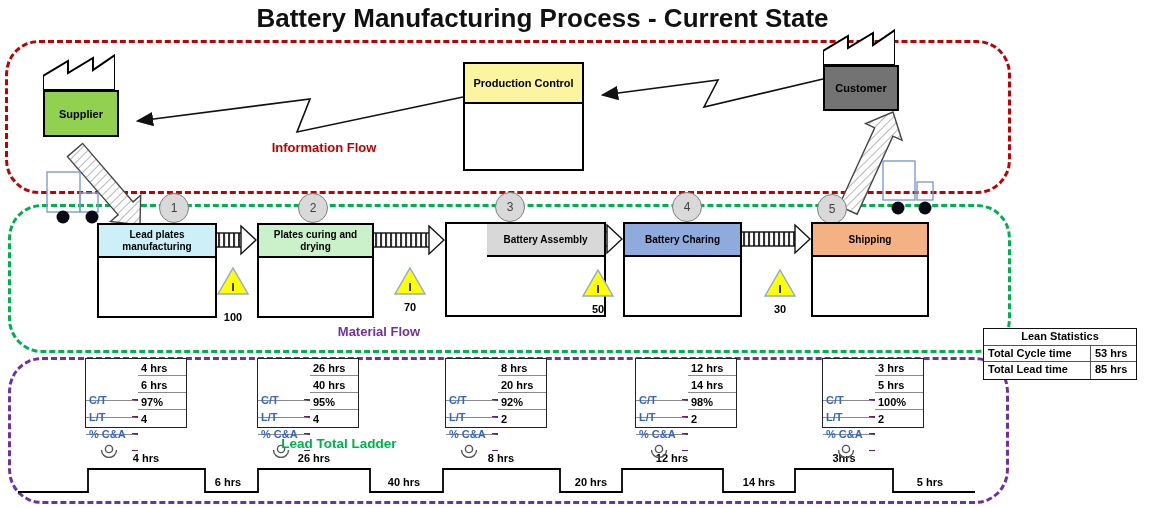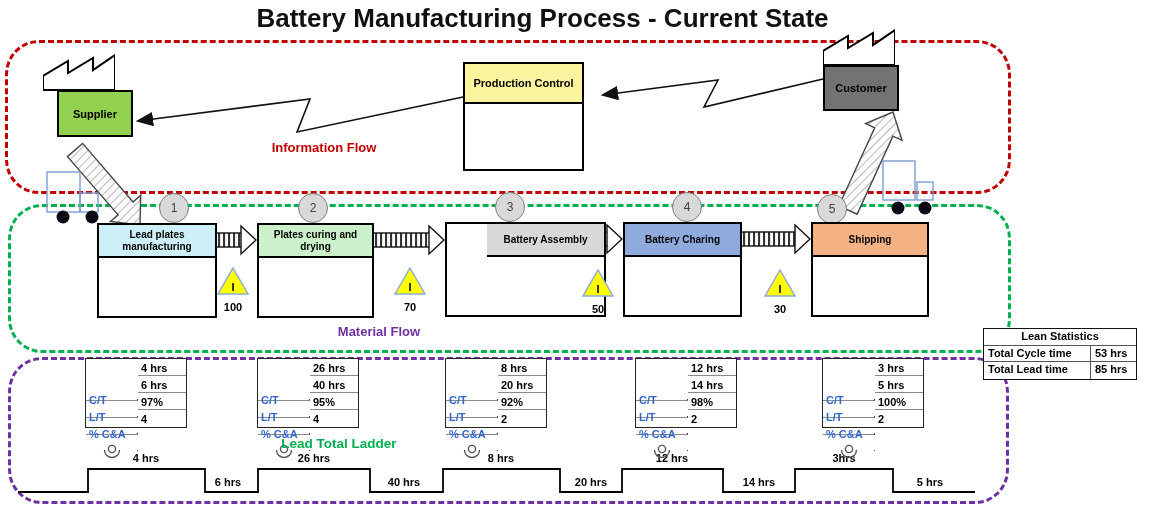--- a/index.html
+++ b/index.html
@@ -26,21 +26,21 @@
                text-align:center;font-size:10px;font-weight:bold;line-height:1.12;}
   .proc-body{height:58px;background:#fff;}
   .numcircle{position:absolute;width:28px;height:28px;border-radius:50%;background:#D9D9D9;border:1.5px solid #7f7f7f;
              display:flex;align-items:center;justify-content:center;font-size:12px;color:#404040;z-index:3;}
   .pusharrow{position:absolute;z-index:2;}
   .tri{position:absolute;z-index:3;}
   .tri-num{position:absolute;width:60px;text-align:center;font-size:11px;font-weight:bold;z-index:3;}
   .dtable{position:absolute;width:100px;background:#fff;border:1.5px solid #222;z-index:4;
           display:grid;grid-template-columns:52px 1fr;grid-auto-rows:17px;font-size:11px;font-weight:bold;}
   .dtable .c{border-bottom:1px solid #8a8a8a;padding:1px 0 0 3px;display:flex;align-items:center;}
-  .dtable .c.l{border-right:1px solid #701a75;color:#3366CC;margin-top:40px;}
+  .dtable .c.l{border-right:6px solid #701a75;color:#3366CC;margin-top:40px;}
   .dtable .c.last{border-bottom:none;}
   .dtable .c.op{justify-content:center;padding-left:0;}
   #stats{position:absolute;left:983px;top:328px;width:152px;background:#fff;border:1.5px solid #111;z-index:6;
          display:grid;grid-template-columns:106px 1fr;grid-auto-rows:16.5px;font-size:11px;font-weight:bold;color:#000;}
   #stats .hdr{grid-column:1/3;text-align:center;border-bottom:1.5px solid #555;padding-top:1px;}
   #stats .c{border-bottom:1px solid #555;padding:1px 0 0 4px;}
   #stats .c.v{border-left:1px solid #555;}
   #stats .c.last{border-bottom:none;}
   .ladder-lbl{position:absolute;width:60px;text-align:center;font-size:11px;font-weight:bold;z-index:3;}
   svg{display:block;}
@@ -97,21 +97,21 @@
       <circle cx="898" cy="208" r="6.5" fill="#0a0a14"></circle>
       <circle cx="925" cy="208" r="6.5" fill="#0a0a14"></circle>
     </g>
 
     <polyline points="18,492 88,492 88,469 205,469 205,492 258,492 258,469 370,469 370,492 443,492 443,469 560,469 560,492 622,492 622,469 723,469 723,492 795,492 795,469 893,469 893,492 975,492" fill="none" stroke="#000" stroke-width="1.8"></polyline>
   </svg>
 
   <svg class="roof" style="left:43px;top:54px;" width="72" height="37" viewBox="0 0 72 37">
     <polygon points="0,36 0,22 25,7 25,19 50,4 50,16 72,1 72,36" fill="#fff" stroke="#000" stroke-width="2"></polygon>
   </svg>
-  <div class="entity" style="left: 43px; top: 90px; width: 72px; height: 43px; background-color: rgb(146, 208, 80); margin-left: 14px;">
+  <div class="entity" style="left: 43px; top: 90px; width: 72px; height: 43px; background-color: rgb(146, 208, 80);">
     <span>Supplier</span>
   </div>
 
   <div id="pc-box" class="abs">
     <div id="pc-header" style="background-color: rgb(251, 245, 160);">
       <span>Production Control</span>
     </div>
   </div>
 
   <svg class="roof" style="left:823px;top:29px;" width="72" height="37" viewBox="0 0 72 37">
@@ -182,21 +182,21 @@
   </svg>
   <svg class="pusharrow" style="left:738px;top:223px;" width="73" height="32" viewBox="0 0 73 32">
     <rect x="0" y="9" width="58" height="14" fill="url(#stripePat)" stroke="#111" stroke-width="1.4"></rect>
     <polygon points="57,2 72,16 57,30" fill="#fff" stroke="#111" stroke-width="1.4"></polygon>
   </svg>
 
   <svg class="tri" style="left:217px;top:266px;" width="32" height="30" viewBox="0 0 32 30">
     <polygon points="16,2 31,28 1,28" fill="#FFFF00" stroke="#8FAADC" stroke-width="1.5"></polygon>
     <text x="16" y="25" text-anchor="middle" font-size="11" font-weight="bold" fill="#000">I</text>
   </svg>
-  <div class="tri-num" style="left:203px;top:301px;">100</div>
+  <div class="tri-num" style="left:203px;top:311px;">100</div>
   <svg class="tri" style="left:394px;top:266px;" width="32" height="30" viewBox="0 0 32 30">
     <polygon points="16,2 31,28 1,28" fill="#FFFF00" stroke="#8FAADC" stroke-width="1.5"></polygon>
     <text x="16" y="25" text-anchor="middle" font-size="11" font-weight="bold" fill="#000">I</text>
   </svg>
   <div class="tri-num" style="left:380px;top:301px;">70</div>
   <svg class="tri" style="left:582px;top:268px;" width="32" height="30" viewBox="0 0 32 30">
     <polygon points="16,2 31,28 1,28" fill="#FFFF00" stroke="#8FAADC" stroke-width="1.5"></polygon>
     <text x="16" y="25" text-anchor="middle" font-size="11" font-weight="bold" fill="#000">I</text>
   </svg>
   <div class="tri-num" style="left:568px;top:303px;">50</div>

